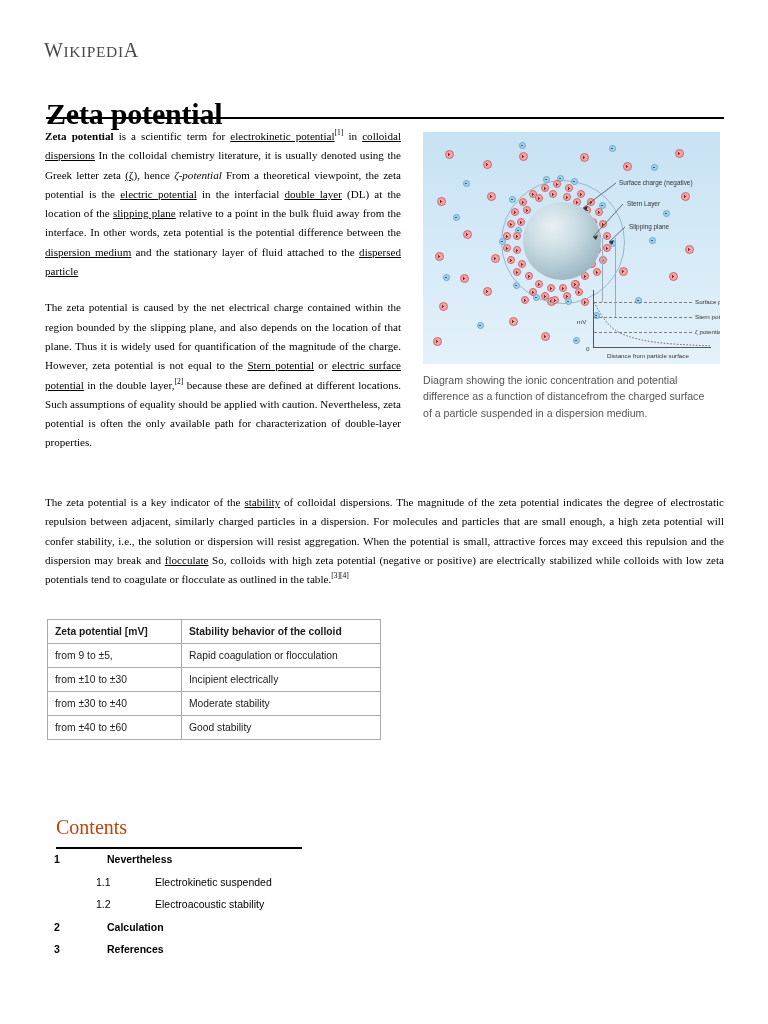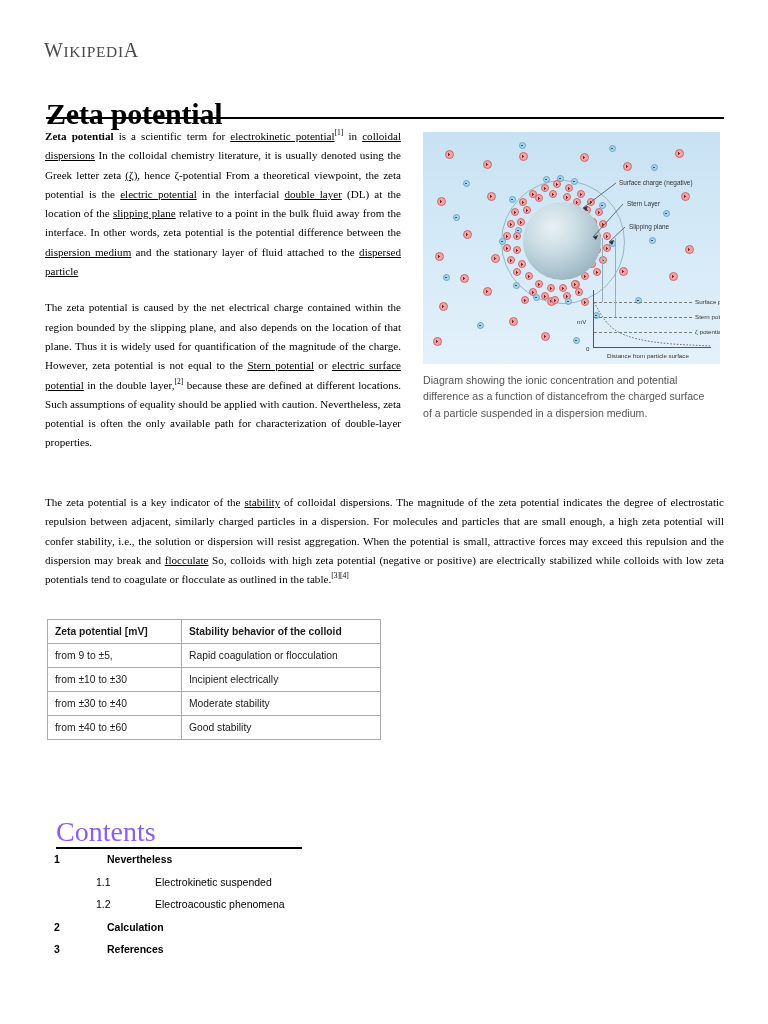--- a/index.html
+++ b/index.html
@@ -79,21 +79,21 @@
     text-align: justify;
     font-family: "Liberation Serif", serif;
   }
   .fullwidth p { margin: 0; }
 
   .lnk {
     text-decoration: underline;
     color: #000;
   }
   .bld { font-weight: bold; }
-  .ital { }
+  .ital { font-style: italic; }
   sup.ref {
     font-size: 7.6px;
     vertical-align: super;
     line-height: 0;
   }
 
   
   .figure {
     position: absolute;
     left: 423px;
@@ -224,22 +224,22 @@
   .ztable th { font-weight: bold; }
   .ztable td:first-child, .ztable th:first-child { width: 118px; }
   .ztable td:last-child,  .ztable th:last-child  { width: 183px; }
 
   
   .contents-head {
     position: absolute;
     left: 56px;
     top: 816px;
     font-family: "Liberation Serif", serif;
-    font-size: 28px;
-    color: #8b5cf6;
+    font-size: 20px;
+    color: #c2410c;
   }
   .contents-rule {
     position: absolute;
     left: 56px;
     top: 847px;
     width: 246px;
     height: 1.6px;
     background: #000;
   }
   .toc {
@@ -461,21 +461,21 @@
       <div class="toc-row toc-l1">
         <span class="toc-num">1</span>
         <span class="toc-txt">Nevertheless</span>
       </div>
       <div class="toc-row toc-l2">
         <span class="toc-num">1.1</span>
         <span class="toc-txt">Electrokinetic suspended</span>
       </div>
       <div class="toc-row toc-l2">
         <span class="toc-num">1.2</span>
-        <span class="toc-txt">Electroacoustic phenomena</span>
+        <span class="toc-txt">Electroacoustic stability</span>
       </div>
       <div class="toc-row toc-l1">
         <span class="toc-num">2</span>
         <span class="toc-txt">Calculation</span>
       </div>
       <div class="toc-row toc-l1">
         <span class="toc-num">3</span>
         <span class="toc-txt">References</span>
       </div>
     </div>

